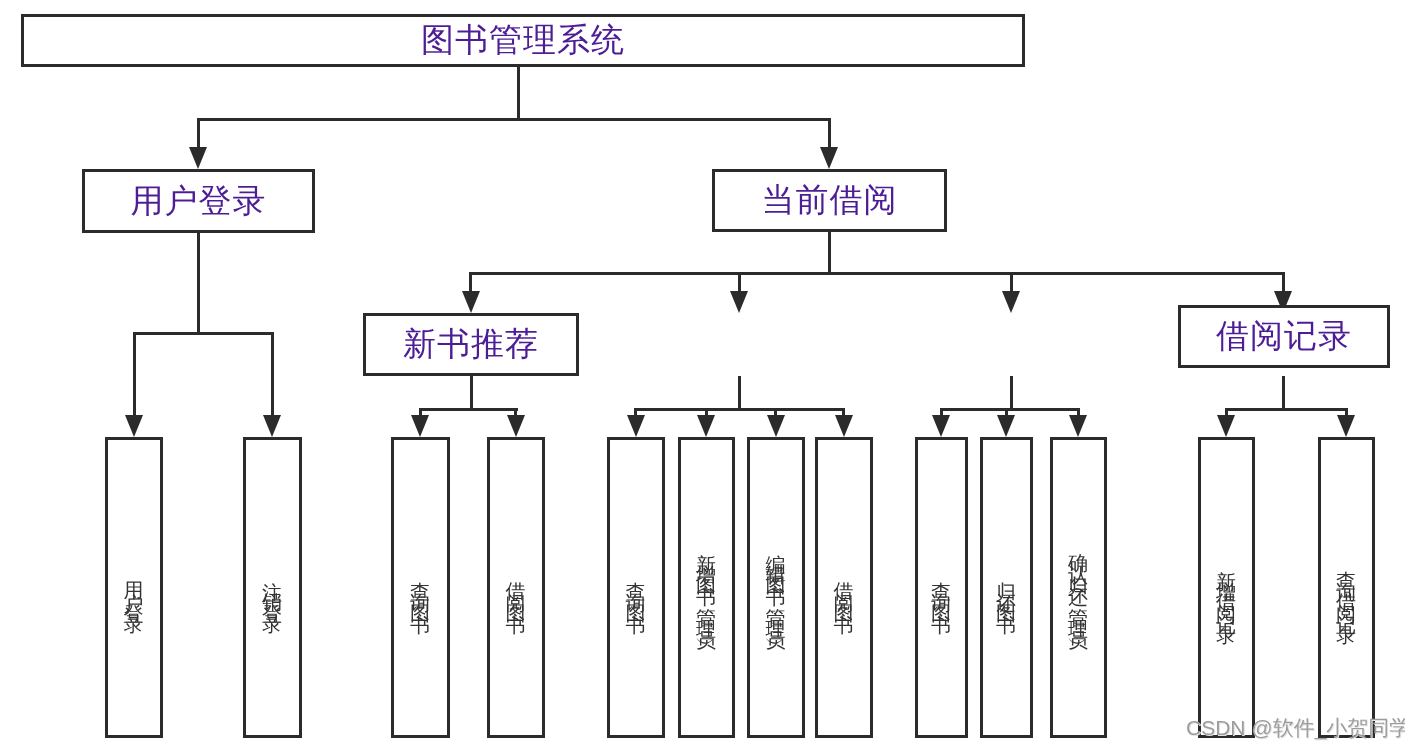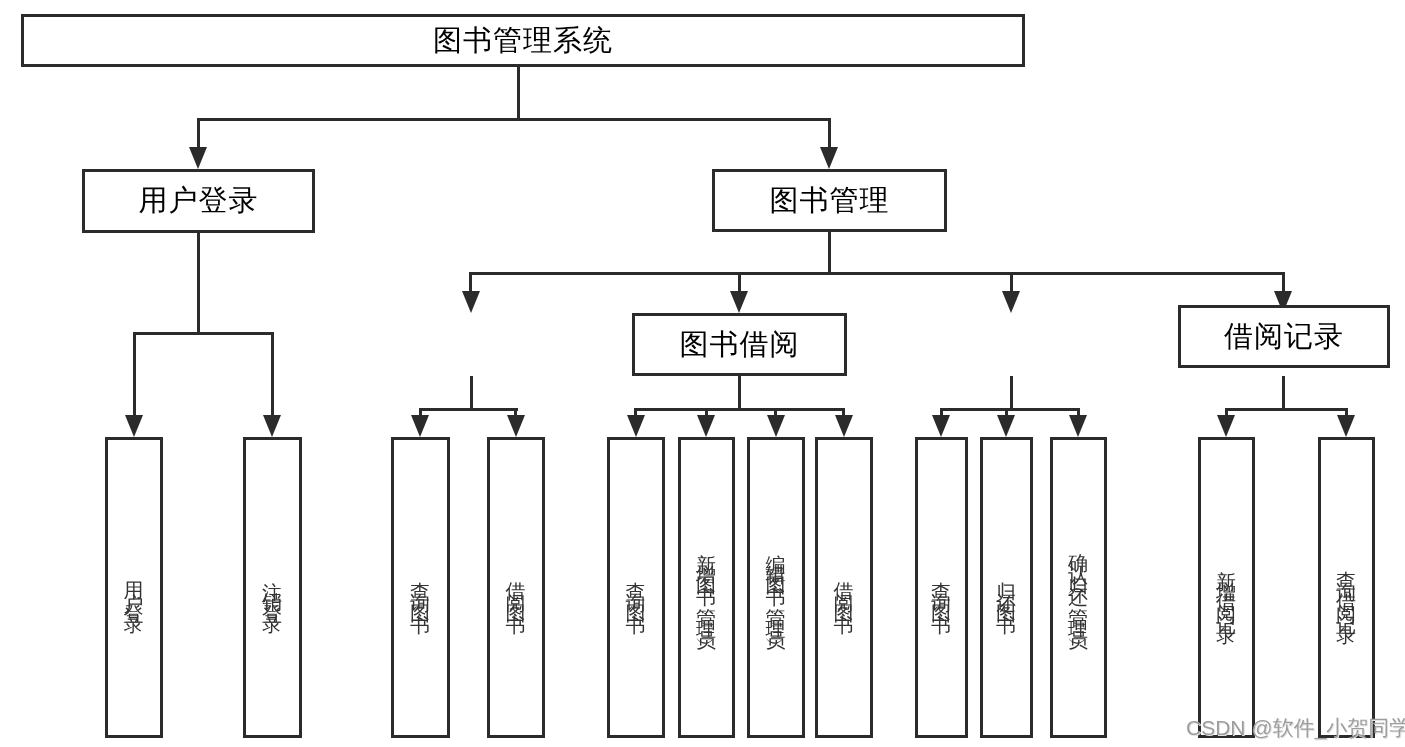--- a/index.html
+++ b/index.html
@@ -13,22 +13,22 @@
   .box{
     position:absolute;
     box-sizing:border-box;
     border:3px solid #2b2b2b;
     background:#ffffff;
     display:flex;
     align-items:center;
     justify-content:center;
   }
   .hlabel{
-    font-size:29px;
-    color:#000000;
+    font-size:33px;
+    color:#4c1d95;
     letter-spacing:1px;
     white-space:nowrap;
   }
   .leaf{
     top:437px;
     height:301px;
   }
   .vlabel{
     writing-mode:vertical-rl;
     text-orientation:mixed;
@@ -72,43 +72,43 @@
   <div class="ln" style="left:197px;top:118px;width:634px;height:3px"></div>
   <div class="ln" style="left:197px;top:118px;width:3px;height:31px"></div>
   <div class="arw" style="left:189px;top:147px"></div>
   <div class="ln" style="left:828px;top:118px;width:3px;height:31px"></div>
   <div class="arw" style="left:820px;top:147px"></div>
 
   <div class="box" style="left:82px;top:169px;width:233px;height:64px">
     <span class="hlabel">用户登录</span>
   </div>
   <div class="box" style="left:712px;top:169px;width:235px;height:63px">
-    <span class="hlabel">图书管理</span>
+    <span class="hlabel">当前借阅</span>
   </div>
 
   <div class="ln" style="left:197px;top:233px;width:3px;height:99px"></div>
   <div class="ln" style="left:133px;top:332px;width:141px;height:3px"></div>
   <div class="ln" style="left:133px;top:332px;width:3px;height:83px"></div>
   <div class="arw" style="left:125px;top:415px"></div>
   <div class="ln" style="left:271px;top:332px;width:3px;height:83px"></div>
   <div class="arw" style="left:263px;top:415px"></div>
 
   <div class="ln" style="left:828px;top:232px;width:3px;height:40px"></div>
   <div class="ln" style="left:470px;top:272px;width:814px;height:3px"></div>
   <div class="ln" style="left:469px;top:272px;width:3px;height:19px"></div>
   <div class="arw" style="left:462px;top:291px"></div>
   <div class="ln" style="left:738px;top:272px;width:3px;height:19px"></div>
   <div class="arw" style="left:730px;top:291px"></div>
   <div class="ln" style="left:1010px;top:272px;width:3px;height:19px"></div>
   <div class="arw" style="left:1002px;top:291px"></div>
   <div class="ln" style="left:1282px;top:272px;width:3px;height:19px"></div>
   <div class="arw" style="left:1274px;top:291px"></div>
 
-  <div class="box" style="left:632px;top:313px;width:215px;height:63px">
-    <span class="hlabel">图书借阅</span>
+  <div class="box" style="left:363px;top:313px;width:216px;height:63px">
+    <span class="hlabel">新书推荐</span>
   </div>
   <div class="box" style="left:1178px;top:305px;width:212px;height:63px">
     <span class="hlabel">借阅记录</span>
   </div>
 
   <div class="ln" style="left:470px;top:376px;width:3px;height:32px"></div>
   <div class="ln" style="left:419px;top:408px;width:99px;height:3px"></div>
   <div class="ln" style="left:419px;top:408px;width:3px;height:7px"></div>
   <div class="arw" style="left:411px;top:415px"></div>
   <div class="ln" style="left:514px;top:408px;width:3px;height:7px"></div>

